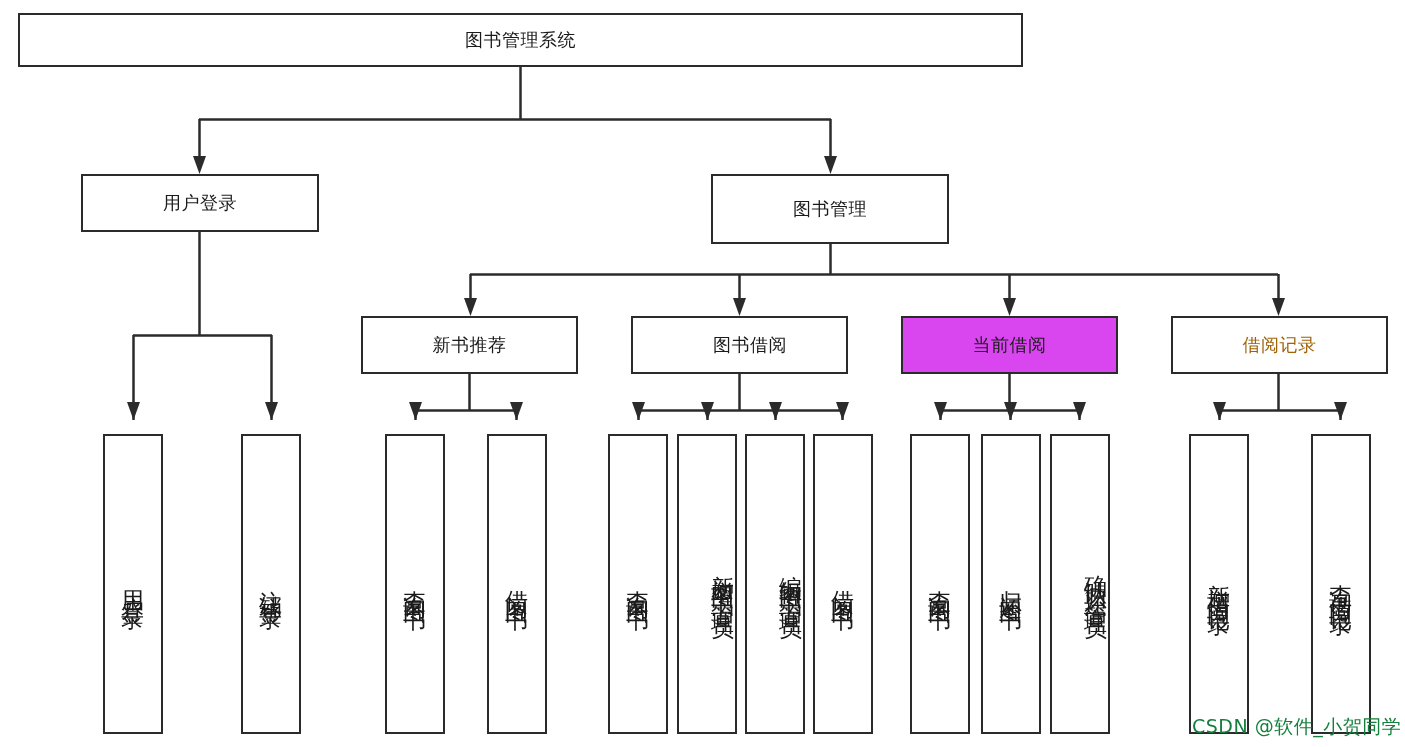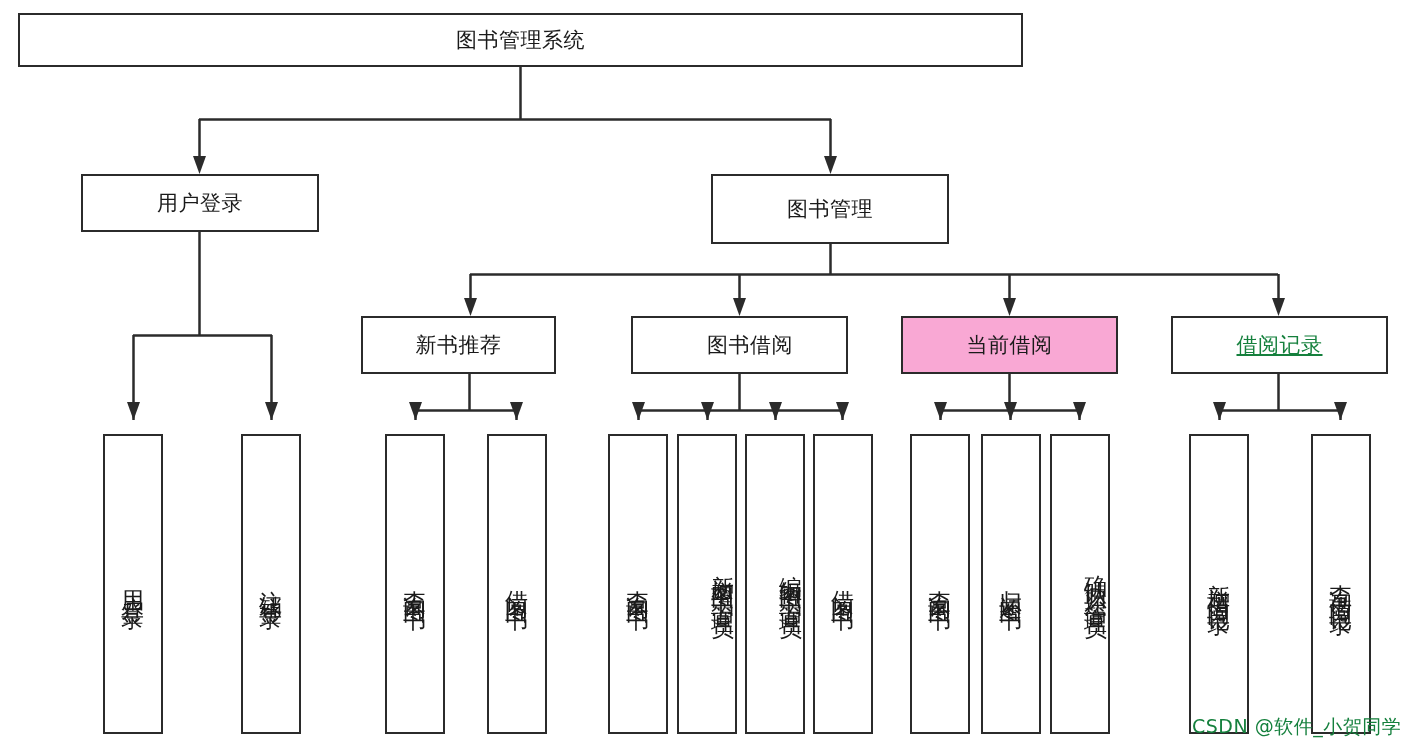--- a/index.html
+++ b/index.html
@@ -30,21 +30,21 @@
     position: absolute;
     box-sizing: border-box;
     border: 2.5px solid #2b2b2b;
     background: #ffffff;
     display: flex;
     align-items: center;
     justify-content: center;
     color: #1a1a1a;
   }
   .node-h {
-    font-size: 21px;
+    font-size: 18px;
     letter-spacing: 0.5px;
     white-space: nowrap;
   }
   .node-v {
     writing-mode: vertical-rl;
     text-orientation: upright;
     font-size: 23px;
     line-height: 1.05;
     letter-spacing: 6px;
     align-items: center;
@@ -148,24 +148,24 @@
       <polygon points="1213,402 1226,402 1219.5,420"></polygon>
       <polygon points="1334,402 1347,402 1340.5,420"></polygon>
     </g>
   </svg>
 
   <div class="node-box node-h" style="left: 18px; top: 13px; width: 1005px; height: 54px; border-color: rgb(43, 43, 43); background: rgb(255, 255, 255); color: rgb(26, 26, 26);">图书管理系统</div>
 
   <div class="node-box node-h" style="left: 81px; top: 174px; width: 238px; height: 58px; border-color: rgb(43, 43, 43); background: rgb(255, 255, 255); color: rgb(26, 26, 26);">用户登录</div>
   <div class="node-box node-h" style="left: 711px; top: 174px; width: 238px; height: 70px; border-color: rgb(43, 43, 43); background: rgb(255, 255, 255); color: rgb(26, 26, 26);">图书管理</div>
 
-  <div class="node-box node-h" style="left: 361px; top: 316px; width: 195px; height: 58px; border-color: rgb(43, 43, 43); background: rgb(255, 255, 255); color: rgb(26, 26, 26);">新书推荐</div>
+  <div class="node-box node-h" style="left: 361px; top: 316px; width: 217px; height: 58px; border-color: rgb(43, 43, 43); background: rgb(255, 255, 255); color: rgb(26, 26, 26);">新书推荐</div>
   <div class="node-box node-h" style="left: 631px; top: 316px; width: 217px; height: 58px; border-color: rgb(43, 43, 43); background: rgb(255, 255, 255); color: rgb(26, 26, 26); padding-left: 21px;">图书借阅</div>
-  <div class="node-box node-h" style="left: 901px; top: 316px; width: 217px; height: 58px; border-color: rgb(43, 43, 43); background: #f9a8d4; color: rgb(26, 26, 26);">当前借阅</div>
-  <div class="node-box node-h" style="left: 1171px; top: 316px; width: 217px; height: 58px; border-color: rgb(43, 43, 43); background: rgb(255, 255, 255); color: #15803d; text-decoration: underline;">借阅记录</div>
+  <div class="node-box node-h" style="left: 901px; top: 316px; width: 217px; height: 58px; border-color: rgb(43, 43, 43); background: #d946ef; color: rgb(26, 26, 26);">当前借阅</div>
+  <div class="node-box node-h" style="left: 1171px; top: 316px; width: 217px; height: 58px; border-color: rgb(43, 43, 43); background: rgb(255, 255, 255); color: #a16207;">借阅记录</div>
 
   <div class="node-box node-v" style="left: 103px; top: 434px; width: 60px; height: 300px; border-color: rgb(43, 43, 43); background: rgb(255, 255, 255); color: rgb(26, 26, 26);">用户登录</div>
   <div class="node-box node-v" style="left: 241px; top: 434px; width: 60px; height: 300px; border-color: rgb(43, 43, 43); background: rgb(255, 255, 255); color: rgb(26, 26, 26);">注销登录</div>
   <div class="node-box node-v" style="left: 385px; top: 434px; width: 60px; height: 300px; border-color: rgb(43, 43, 43); background: rgb(255, 255, 255); color: rgb(26, 26, 26);">查询图书</div>
   <div class="node-box node-v" style="left: 487px; top: 434px; width: 60px; height: 300px; border-color: rgb(43, 43, 43); background: rgb(255, 255, 255); color: rgb(26, 26, 26);">借阅图书</div>
   <div class="node-box node-v" style="left: 608px; top: 434px; width: 60px; height: 300px; border-color: rgb(43, 43, 43); background: rgb(255, 255, 255); color: rgb(26, 26, 26);">查询图书</div>
   <div class="node-box node-v topalign" style="left: 677px; top: 434px; width: 60px; height: 300px; border-color: rgb(43, 43, 43); background: rgb(255, 255, 255); color: rgb(26, 26, 26);">新增图书（管理员）</div>
   <div class="node-box node-v topalign" style="left: 745px; top: 434px; width: 60px; height: 300px; border-color: rgb(43, 43, 43); background: rgb(255, 255, 255); color: rgb(26, 26, 26);">编辑图书（管理员）</div>
   <div class="node-box node-v" style="left: 813px; top: 434px; width: 60px; height: 300px; border-color: rgb(43, 43, 43); background: rgb(255, 255, 255); color: rgb(26, 26, 26);">借阅图书</div>
   <div class="node-box node-v" style="left: 910px; top: 434px; width: 60px; height: 300px; border-color: rgb(43, 43, 43); background: rgb(255, 255, 255); color: rgb(26, 26, 26);">查询图书</div>

